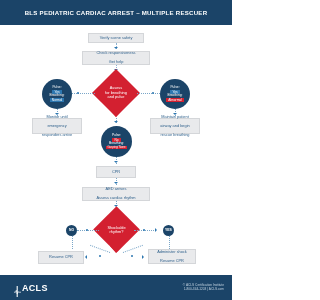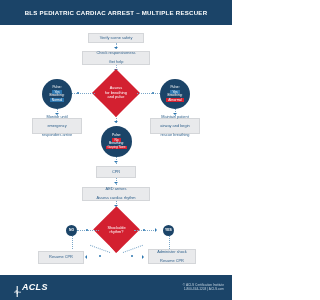--- a/index.html
+++ b/index.html
@@ -125,21 +125,21 @@
     position:absolute;width:2.4px;height:2.4px;background:#2d77b0;border-radius:50%;
   }
 
   
   .footer{
     position:absolute;left:0;top:275px;width:232px;height:25px;
     background:#1b4468;
   }
   .logo-wrap{
     position:absolute;left:14px;top:283px;
-    display:flex;font-style:italic;
+    display:flex;align-items:center;
   }
   .logo-mark{
     width:7px;height:11px;margin-right:1px;position:relative;
   }
   .logo-text{
     color:#ffffff;font-size:9px;font-weight:bold;letter-spacing:.3px;
     line-height:9px;
   }
   .footer-right{
     position:absolute;right:8px;top:283px;text-align:right;

